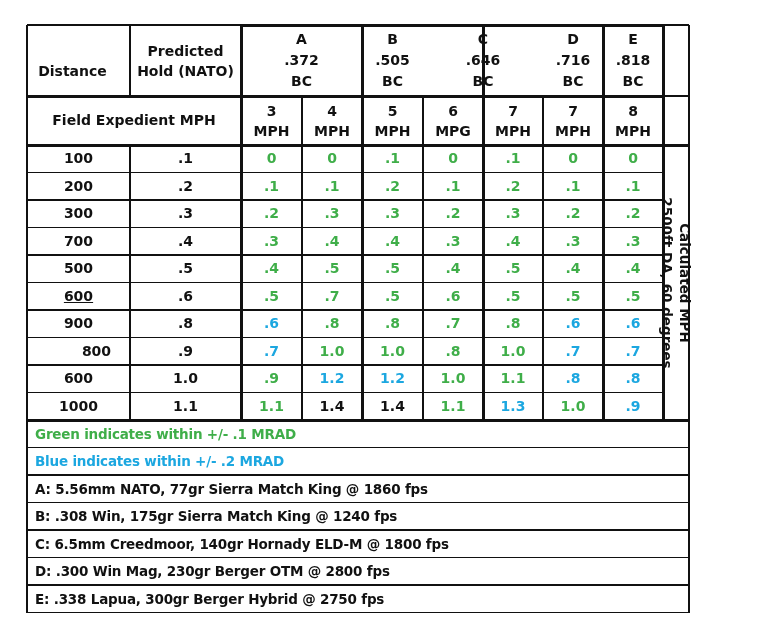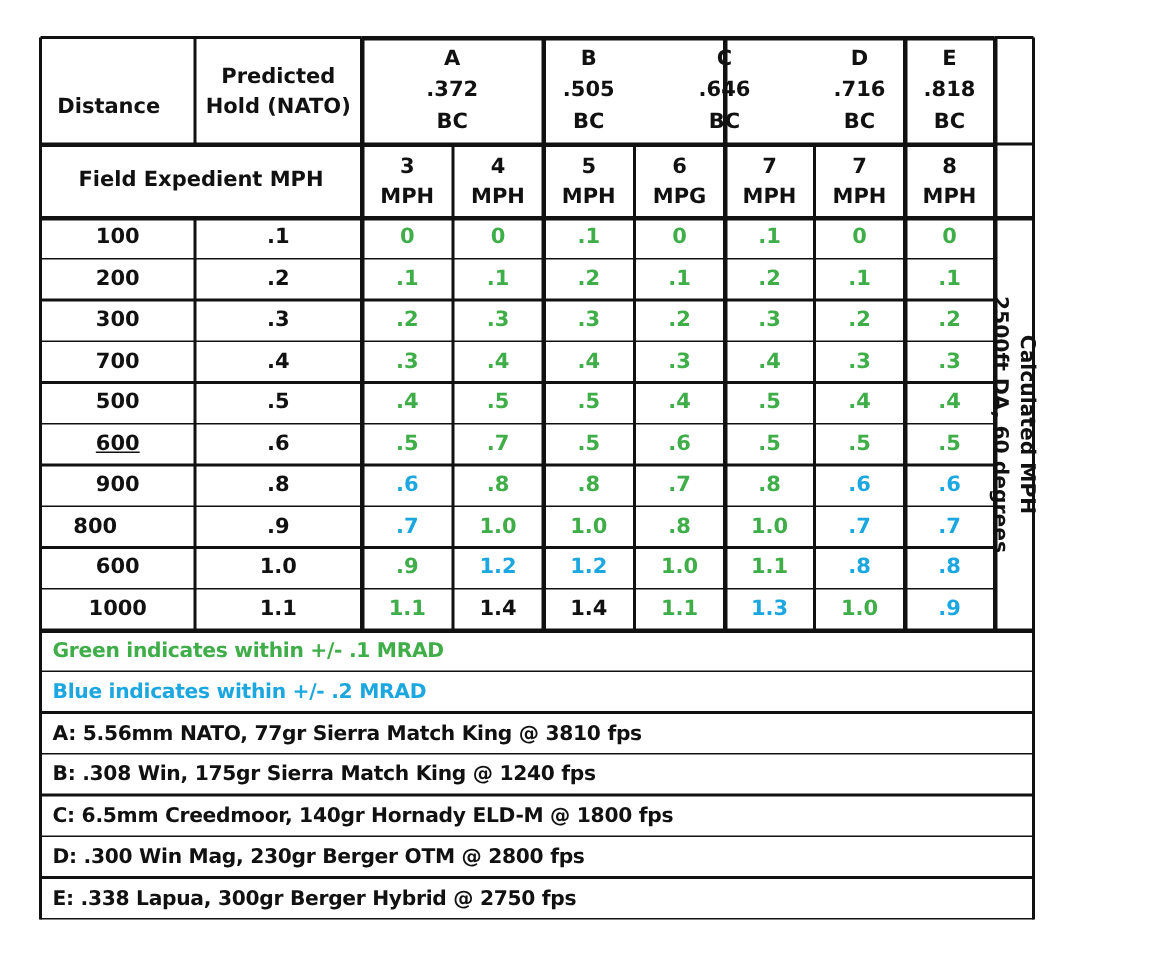--- a/index.html
+++ b/index.html
@@ -272,21 +272,21 @@
     <div class="cell" style="left: 483px; top: 310px; width: 60px; height: 27.5px; color: rgb(63, 174, 73);">
       <span>.8</span>
     </div>
     <div class="cell" style="left: 543px; top: 310px; width: 60px; height: 27.5px; color: rgb(28, 167, 224);">
       <span>.6</span>
     </div>
     <div class="cell" style="left: 603px; top: 310px; width: 60px; height: 27.5px; color: rgb(28, 167, 224);">
       <span>.6</span>
     </div>
     <div class="abs" style="left: 27px; top: 337.5px; width: 636px; height: 27.5px;"></div>
-    <div class="cell" style="left: 12px; top: 337.5px; width: 103px; height: 27.5px;">
+    <div class="cell" style="left: 45px; top: 337.5px; width: 103px; height: 27.5px;">
       <span>800</span>
     </div>
     <div class="cell" style="left: 130px; top: 337.5px; width: 111px; height: 27.5px;">
       <span>.9</span>
     </div>
     <div class="cell" style="left: 241px; top: 337.5px; width: 61px; height: 27.5px; color: rgb(28, 167, 224);">
       <span>.7</span>
     </div>
     <div class="cell" style="left: 302px; top: 337.5px; width: 60px; height: 27.5px; color: rgb(63, 174, 73);">
       <span>1.0</span>
@@ -368,21 +368,21 @@
         <div>2500ft DA, 60 degrees</div>
       </div>
     </div>
     <div class="foot" style="left: 27px; top: 420px; width: 662px; height: 27.5px; color: rgb(63, 174, 73);">
       <span>Green indicates within +/- .1 MRAD</span>
     </div>
     <div class="foot" style="left: 27px; top: 447.5px; width: 662px; height: 27.5px; color: rgb(28, 167, 224);">
       <span>Blue indicates within +/- .2 MRAD</span>
     </div>
     <div class="foot" style="left: 27px; top: 475px; width: 662px; height: 27.5px;">
-      <span>A: 5.56mm NATO, 77gr Sierra Match King @ 3810 fps</span>
+      <span>A: 5.56mm NATO, 77gr Sierra Match King @ 1860 fps</span>
     </div>
     <div class="foot" style="left: 27px; top: 502.5px; width: 662px; height: 27.5px;">
       <span>B: .308 Win, 175gr Sierra Match King @ 1240 fps</span>
     </div>
     <div class="foot" style="left: 27px; top: 530px; width: 662px; height: 27.5px;">
       <span>C: 6.5mm Creedmoor, 140gr Hornady ELD-M @ 1800 fps</span>
     </div>
     <div class="foot" style="left: 27px; top: 557.5px; width: 662px; height: 27.5px;">
       <span>D: .300 Win Mag, 230gr Berger OTM @ 2800 fps</span>
     </div>

